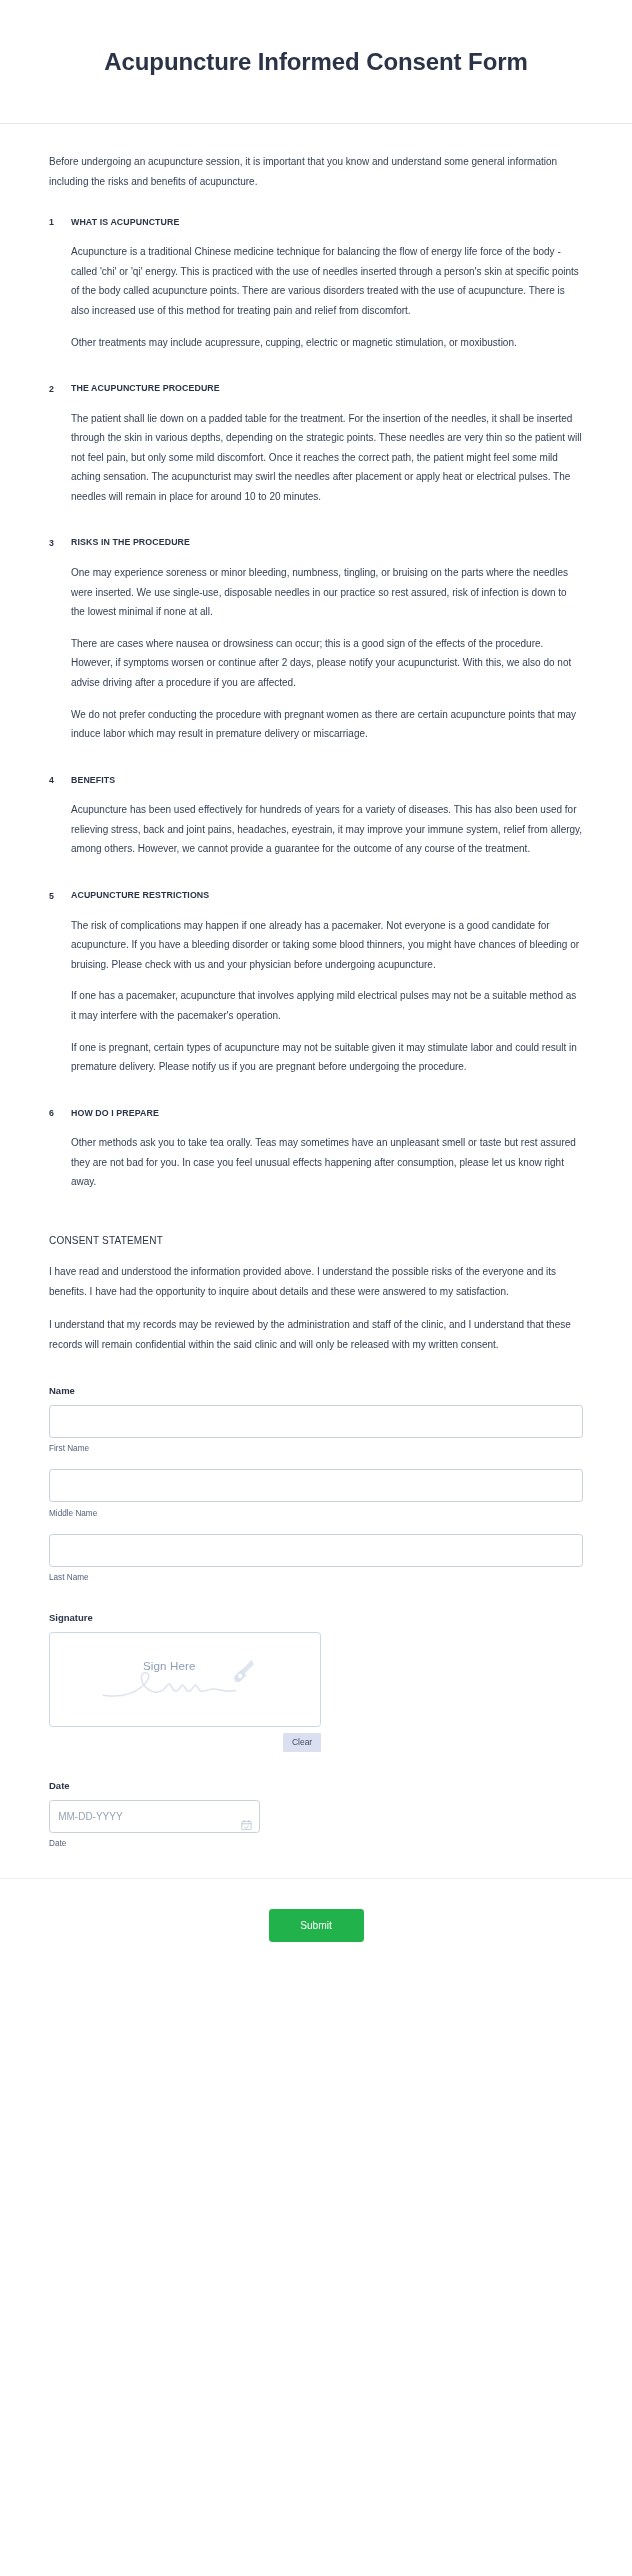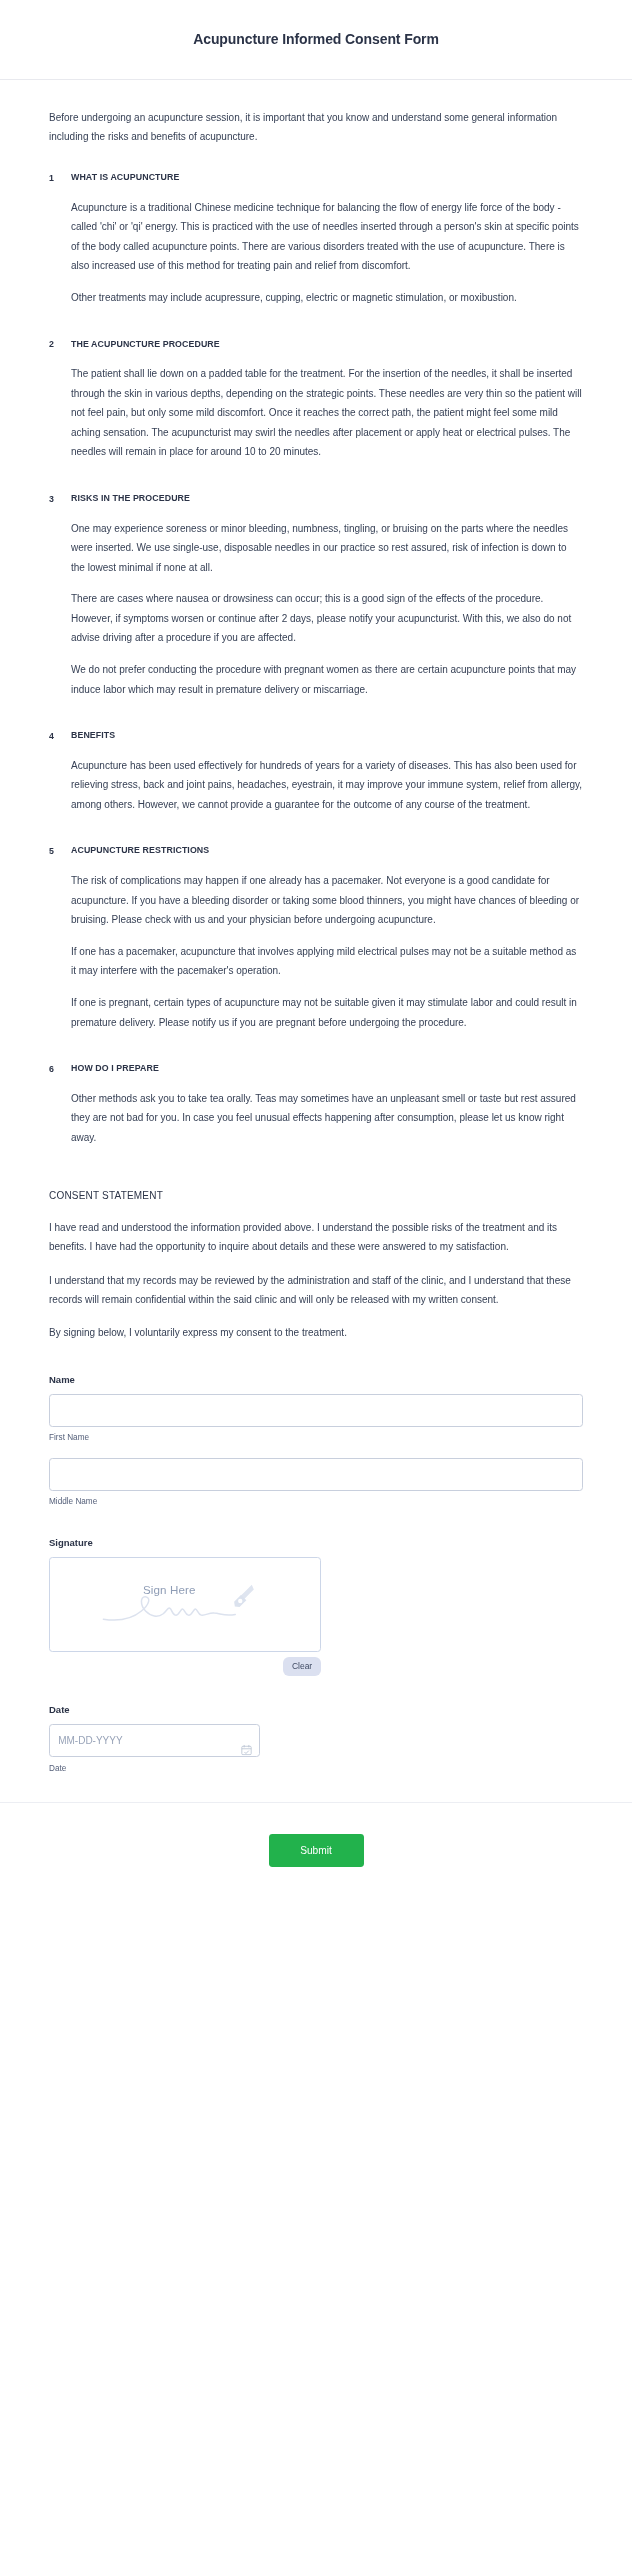--- a/index.html
+++ b/index.html
@@ -20,26 +20,26 @@
     margin: 0 auto;
     position: relative;
   }
 
   
   .form-header {
     padding: 31px 0 30px 0;
     text-align: center;
   }
   .form-title {
-    font-size: 14px;
+    font-size: 24px;
     line-height: 1.25;
     font-weight: bold;
     color: #2b3347;
     letter-spacing: -0.1px;
-    margin: 0;
+    margin: 16px;
   }
   .rule {
     height: 0.7px;
     background: #e8e9ee;
     width: 100%;
   }
 
   
   .intro {
     padding: 28.5px 49px 0 49px;
@@ -186,21 +186,21 @@
     display: flex;
     justify-content: flex-end;
     margin-top: 5.4px;
   }
   .clear-btn {
     font-family: "Liberation Sans", sans-serif;
     font-size: 8.5px;
     color: #3f4a63;
     background: #dbe0f0;
     border: none;
-    border-radius: 6px;
+    border-radius: 1px;
     padding: 4.1px 8.8px;
     cursor: pointer;
     line-height: 1.3;
   }
 
   
   .date-wrap { width: 211px; position: relative; }
   .date-input { padding-right: 27px; }
   .cal-icon {
     position: absolute;
@@ -298,42 +298,45 @@
         <div class="section-body">
           <div class="section-heading">HOW DO I PREPARE</div>
           <p>Other methods ask you to take tea orally. Teas may sometimes have an unpleasant smell or taste but rest assured they are not bad for you. In case you feel unusual effects happening after consumption, please let us know right away.</p>
         </div>
       </div>
     </div>
 
   <div class="consent">
     <div class="consent-heading">CONSENT STATEMENT</div>
     <div>
-        <p>I have read and understood the information provided above. I understand the possible risks of the treatment and its benefits. I have had the opportunity to inquire about details and these were answered to my satisfaction.</p>
+        <p>I have read and understood the information provided above. I understand the possible risks of the everyone and its benefits. I have had the opportunity to inquire about details and these were answered to my satisfaction.</p>
         <p>I understand that my records may be reviewed by the administration and staff of the clinic, and I understand that these records will remain confidential within the said clinic and will only be released with my written consent.</p>
-        <p>By signing below, I voluntarily express my consent to the treatment.</p>
       </div>
   </div>
 
   <div class="fields">
 
     <div class="field-block">
       <div class="field-label">Name</div>
       <div class="name-row">
 
         <div class="name-col">
           <input class="text-input" type="text" placeholder="" style="">
           <div class="sub-label">First Name</div>
         </div>
 
         <div class="name-col">
           <input class="text-input" type="text" placeholder="" style="">
           <div class="sub-label">Middle Name</div>
         </div>
 
+        <div class="name-col">
+          <input class="text-input" type="text" placeholder="" style="">
+          <div class="sub-label">Last Name</div>
+        </div>
 
       </div>
     </div>
 
     <div class="field-block">
       <div class="field-label">Signature</div>
       <div class="sig-wrap">
         <div class="sig-pad">
           <div class="sig-ph">
             <div class="sig-inner">

